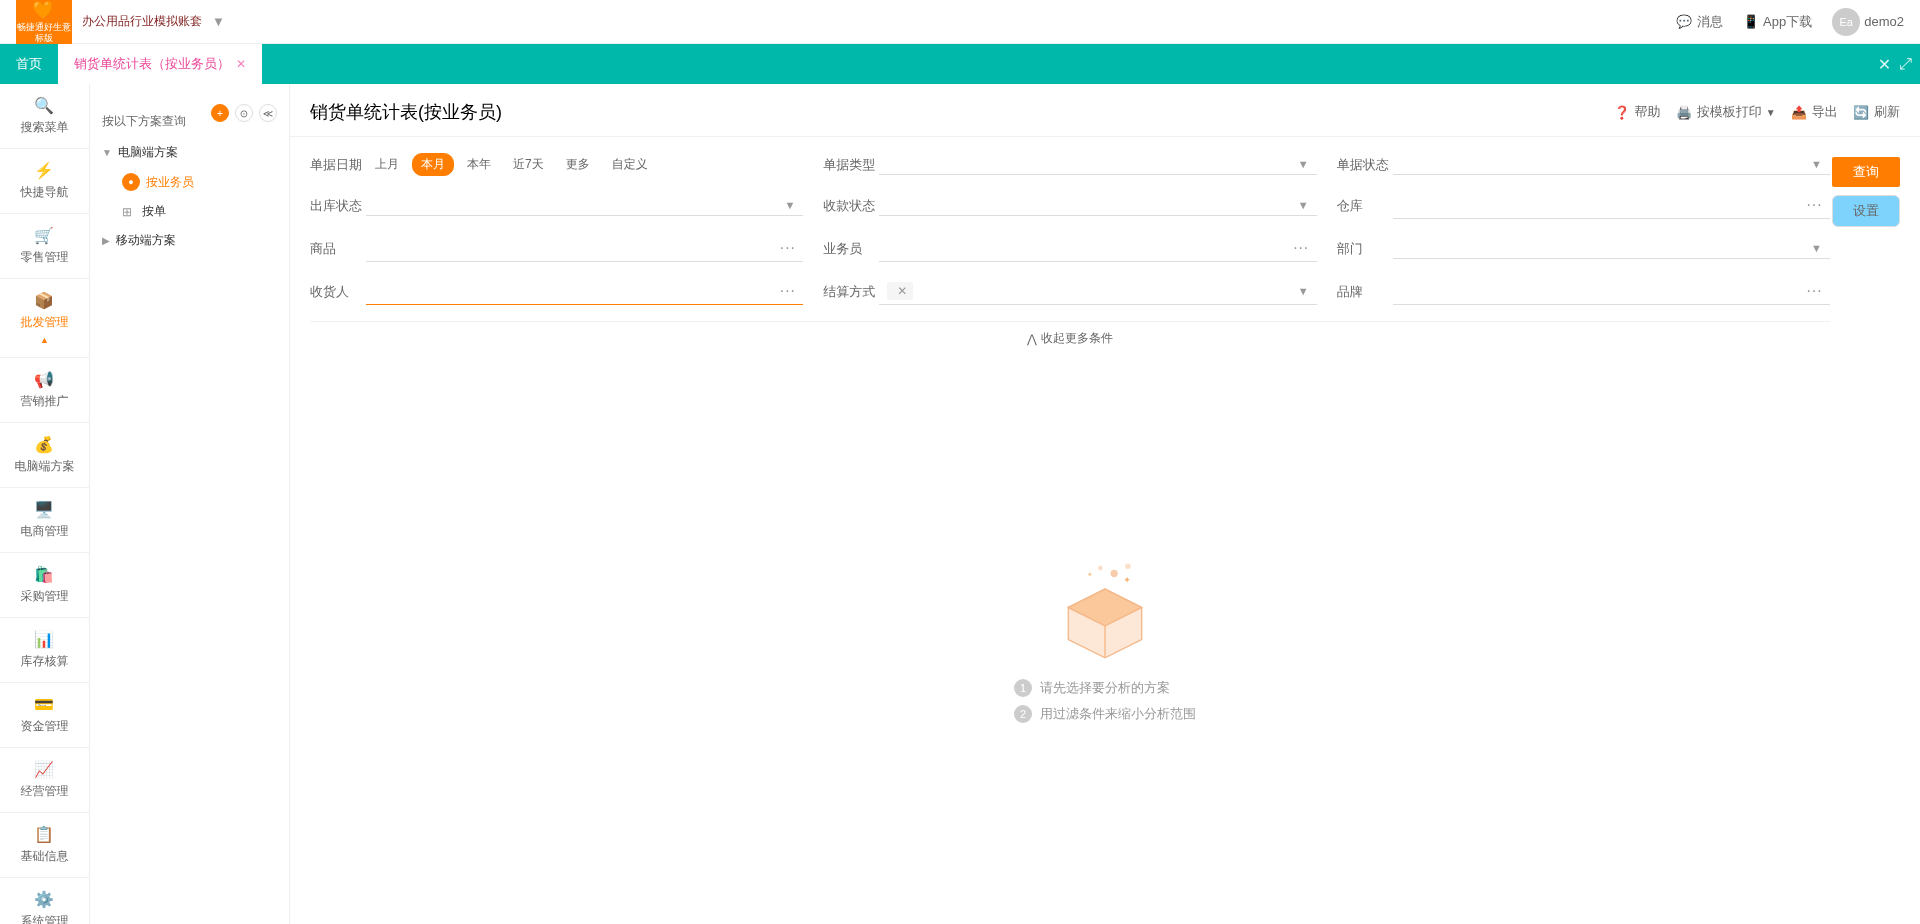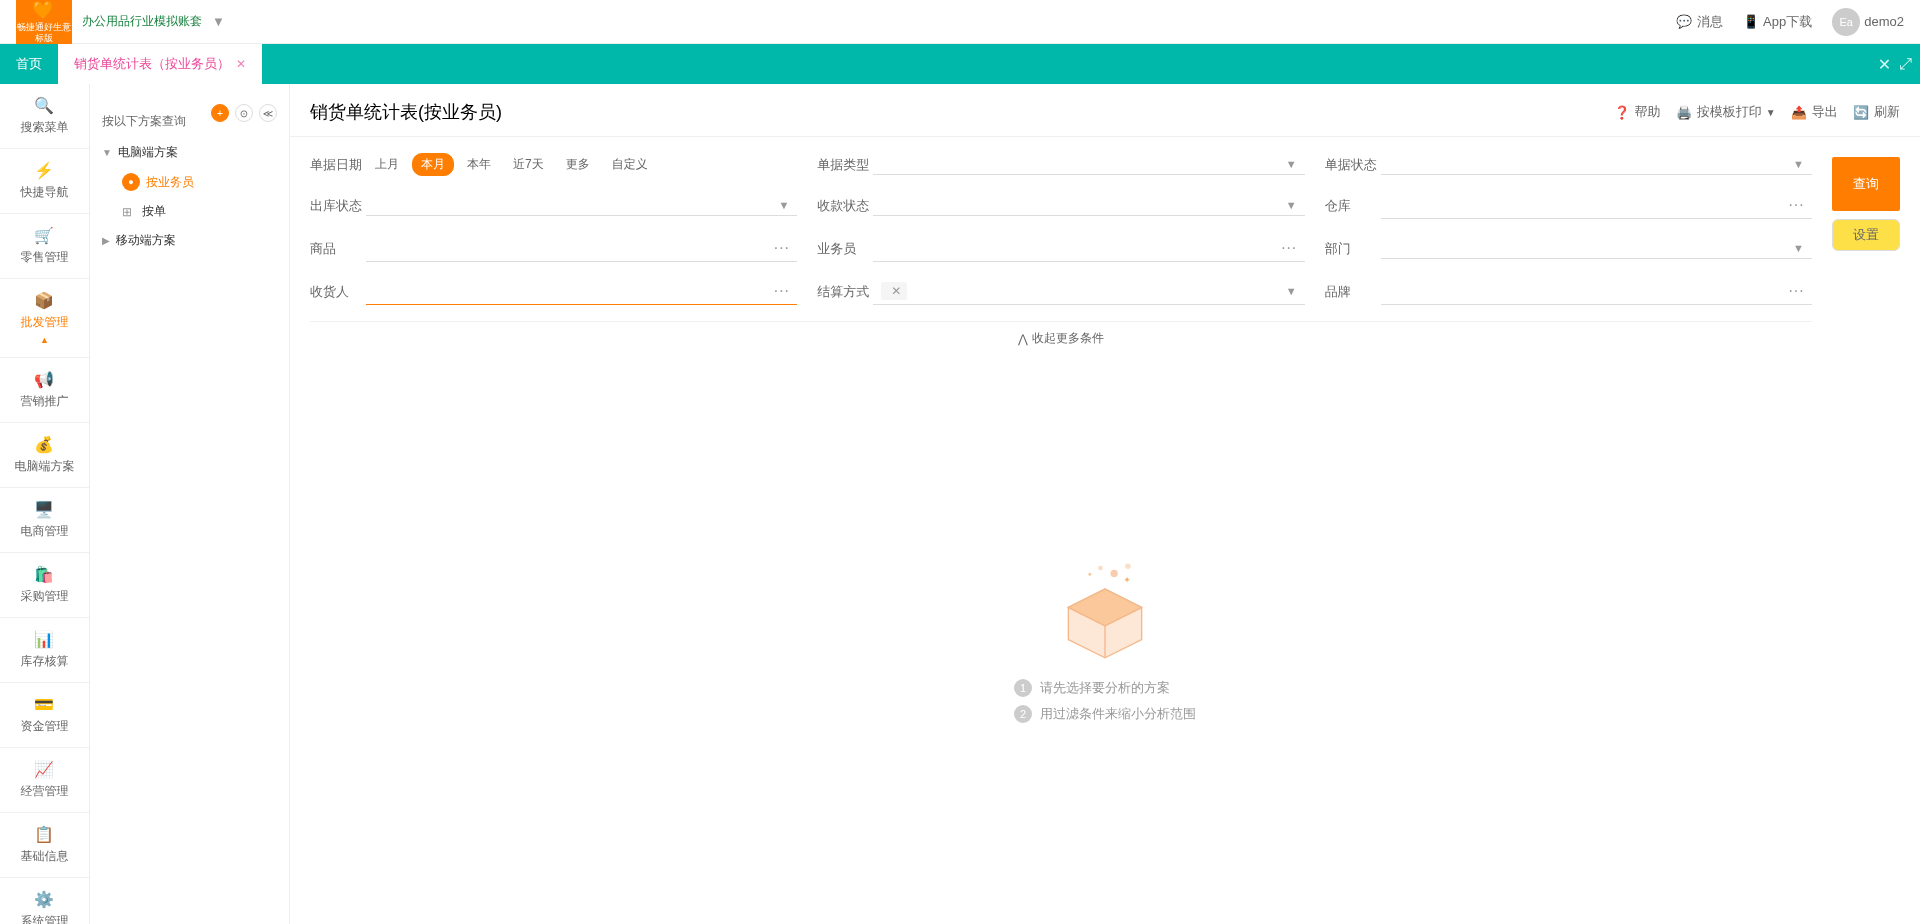--- a/index.html
+++ b/index.html
@@ -19,21 +19,21 @@
     .top-nav-left { display: flex; align-items: center; gap: 10px; }
     .logo-box {
       width: 56px; height: 44px;
       background: #ff7d00;
       display: flex; flex-direction: column;
       align-items: center; justify-content: center;
       color: #fff; font-size: 10px; line-height: 1.3;
       flex-shrink: 0;
     }
     .logo-icon { font-size: 18px; }
-    .breadcrumb-text { color: #15803d; font-size: 12px; }
+    .breadcrumb-text { color: #7f1d1d; font-size: 12px; }
     .top-nav-right { display: flex; align-items: center; gap: 20px; color: #666; font-size: 13px; }
     .top-nav-right .nav-item { display: flex; align-items: center; gap: 4px; cursor: pointer; }
     .avatar { width: 28px; height: 28px; border-radius: 50%; background: #ccc; overflow: hidden; display: flex; align-items: center; justify-content: center; color: #fff; font-size: 11px; }
 
     
     .tab-bar {
       height: 40px;
       background: #00b8a9;
       display: flex;
       align-items: center;
@@ -215,25 +215,25 @@
     }
 
     
     .query-btns {
       display: flex; flex-direction: column; gap: 8px;
       padding-top: 4px;
       flex-shrink: 0;
     }
     .btn-query {
       background: #ff7d00; color: #fff; border: none;
-      padding: 18px 20px; border-radius: 2px; cursor: pointer;
+      padding: 6px 20px; border-radius: 2px; cursor: pointer;
       font-size: 13px;
     }
     .btn-set {
-      background: #fde047; color: #666; border: 1px solid #ddd;
+      background: #7dd3fc; color: #666; border: 1px solid #ddd;
       padding: 6px 20px; border-radius: 6px; cursor: pointer;
       font-size: 13px;
     }
 
     
     .empty-state {
       flex: 1;
       display: flex;
       flex-direction: column;
       align-items: center;
@@ -253,21 +253,21 @@
 
     
     .box-illustration {
       width: 110px; height: 110px;
     }
 
     .filter-section {
       display: flex;
       align-items: flex-start;
       padding: 16px 20px 0 20px;
-      gap: 20px;
+      gap: 2px;
     }
     .filter-grid {
       flex: 1;
     }
     .filter-row-grid {
       display: grid;
       grid-template-columns: 1fr 1fr 1fr;
       gap: 0 20px;
       margin-bottom: 16px;
       align-items: center;

